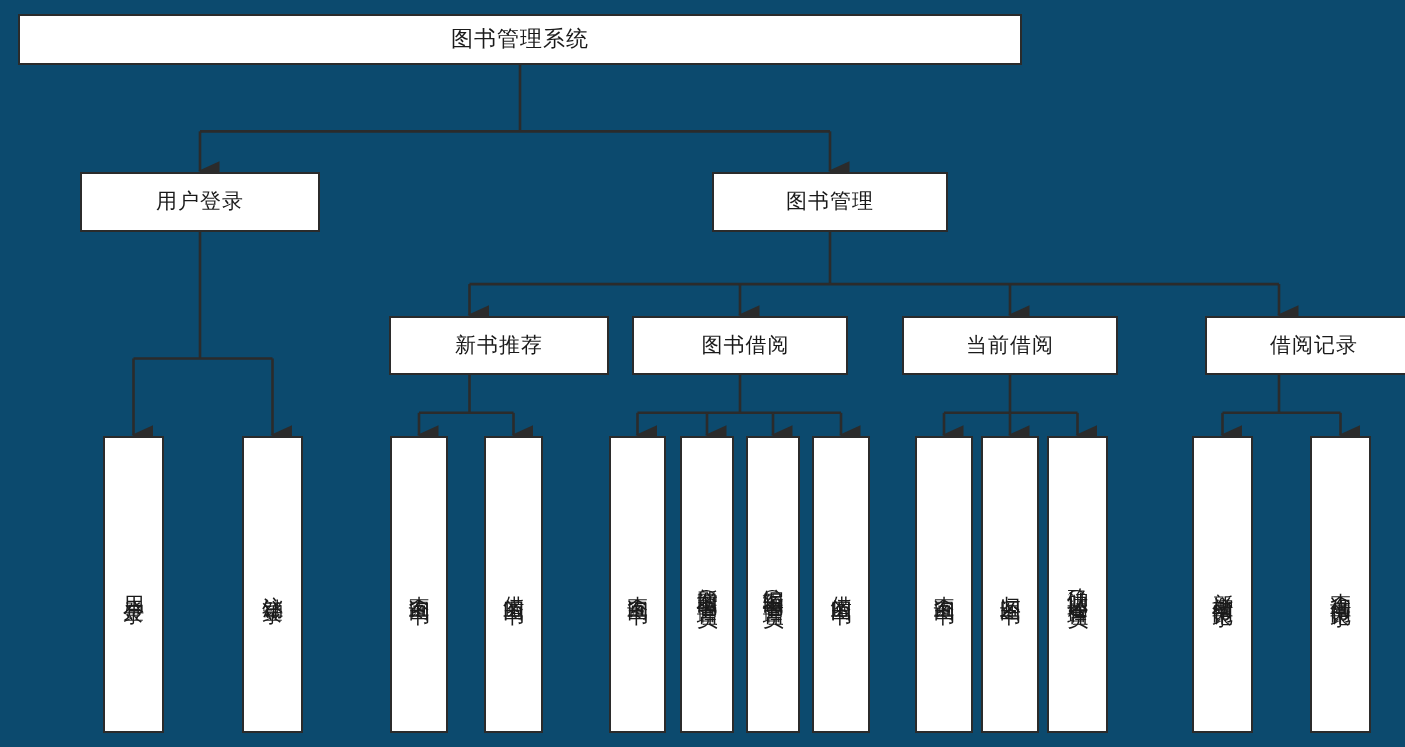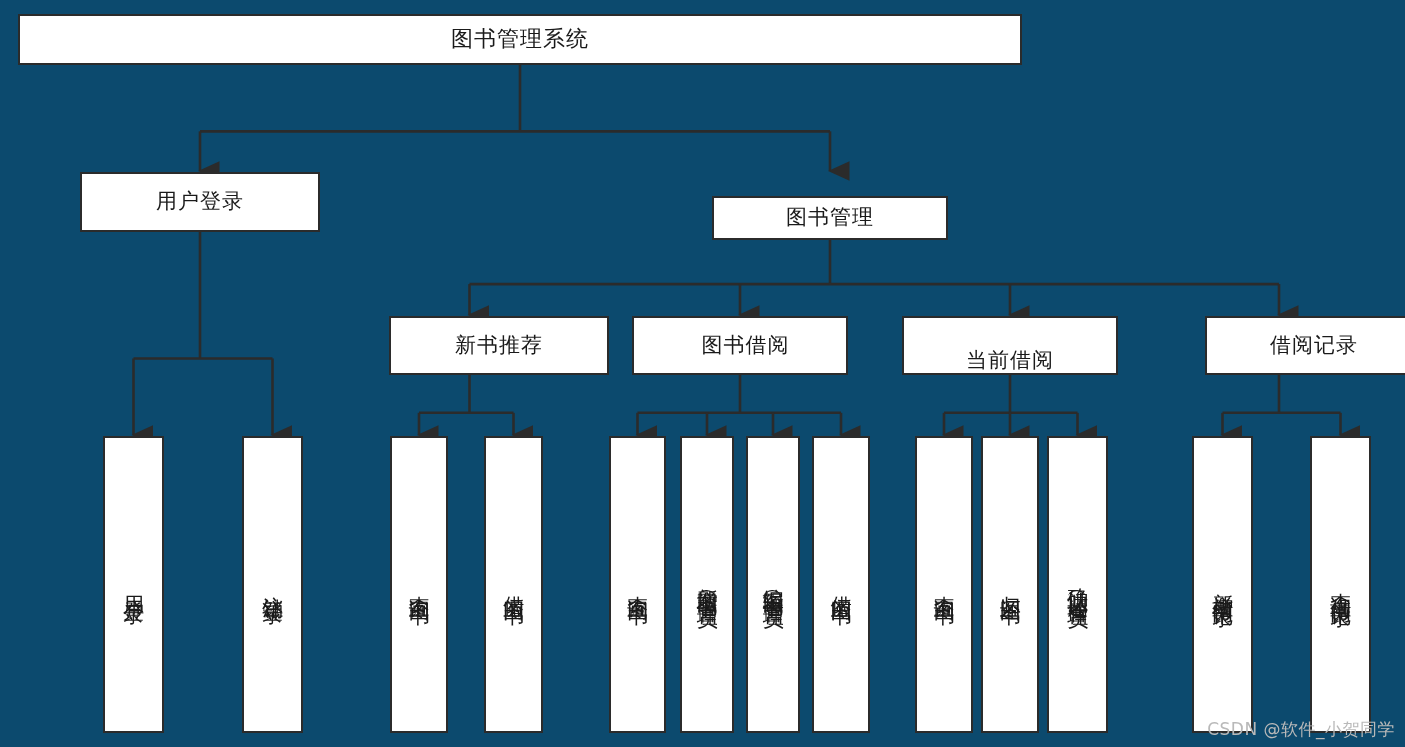--- a/index.html
+++ b/index.html
@@ -117,30 +117,30 @@
       </g>
   </svg>
 
   <div id="nodes">
       <div class="node horizontal root" style="left: 18px; top: 14px; width: 1004px; height: 51px;">
         <span class="label">图书管理系统</span>
       </div>
       <div class="node horizontal" style="left: 80px; top: 172px; width: 240px; height: 60px;">
         <span class="label">用户登录</span>
       </div>
-      <div class="node horizontal" style="left: 712px; top: 172px; width: 236px; height: 44px; margin-top: 24px;">
+      <div class="node horizontal" style="left: 712px; top: 172px; width: 236px; height: 60px;">
         <span class="label">图书管理</span>
       </div>
       <div class="node horizontal" style="left: 361px; top: 316px; width: 220px; height: 59px; margin-left: 28px;">
         <span class="label">新书推荐</span>
       </div>
       <div class="node horizontal" style="left: 632px; top: 316px; width: 216px; height: 59px; padding-left: 11px;">
         <span class="label">图书借阅</span>
       </div>
-      <div class="node horizontal" style="left: 902px; top: 316px; width: 216px; height: 59px; align-items: flex-end;">
+      <div class="node horizontal" style="left: 902px; top: 316px; width: 216px; height: 59px;">
         <span class="label">当前借阅</span>
       </div>
       <div class="node horizontal" style="left: 1170px; top: 316px; width: 218px; height: 59px; margin-left: 35px;">
         <span class="label">借阅记录</span>
       </div>
       <div class="node vertical" style="left: 103px; top: 436px; width: 61px; height: 297px;">
         <span class="label">用户登录</span>
       </div>
       <div class="node vertical" style="left: 242px; top: 436px; width: 61px; height: 297px;">
         <span class="label">注销登录</span>
@@ -173,14 +173,13 @@
         <span class="label">确认归还（管理员）</span>
       </div>
       <div class="node vertical" style="left: 1192px; top: 436px; width: 61px; height: 297px;">
         <span class="label">新增借阅记录</span>
       </div>
       <div class="node vertical" style="left: 1310px; top: 436px; width: 61px; height: 297px;">
         <span class="label">查询借阅记录</span>
       </div>
     </div>
 
-  <div id="watermark">CSDN @软件_小贺同学</div>
 </div>
 
 </body></html>

